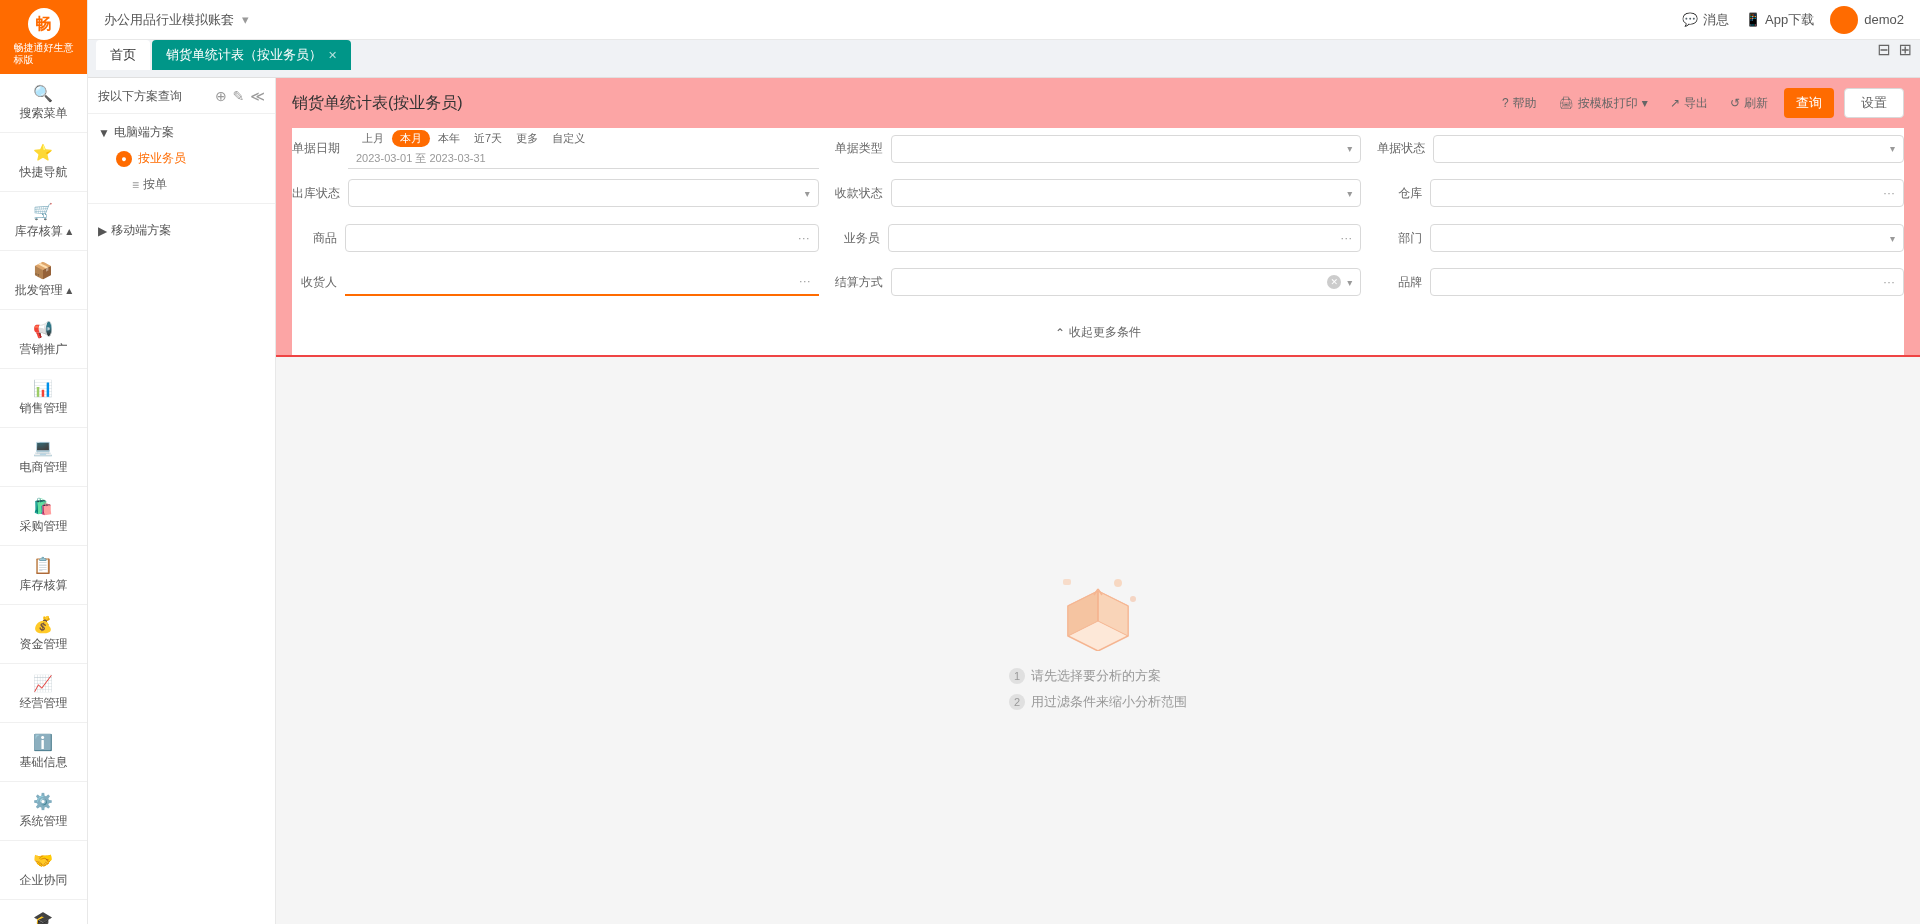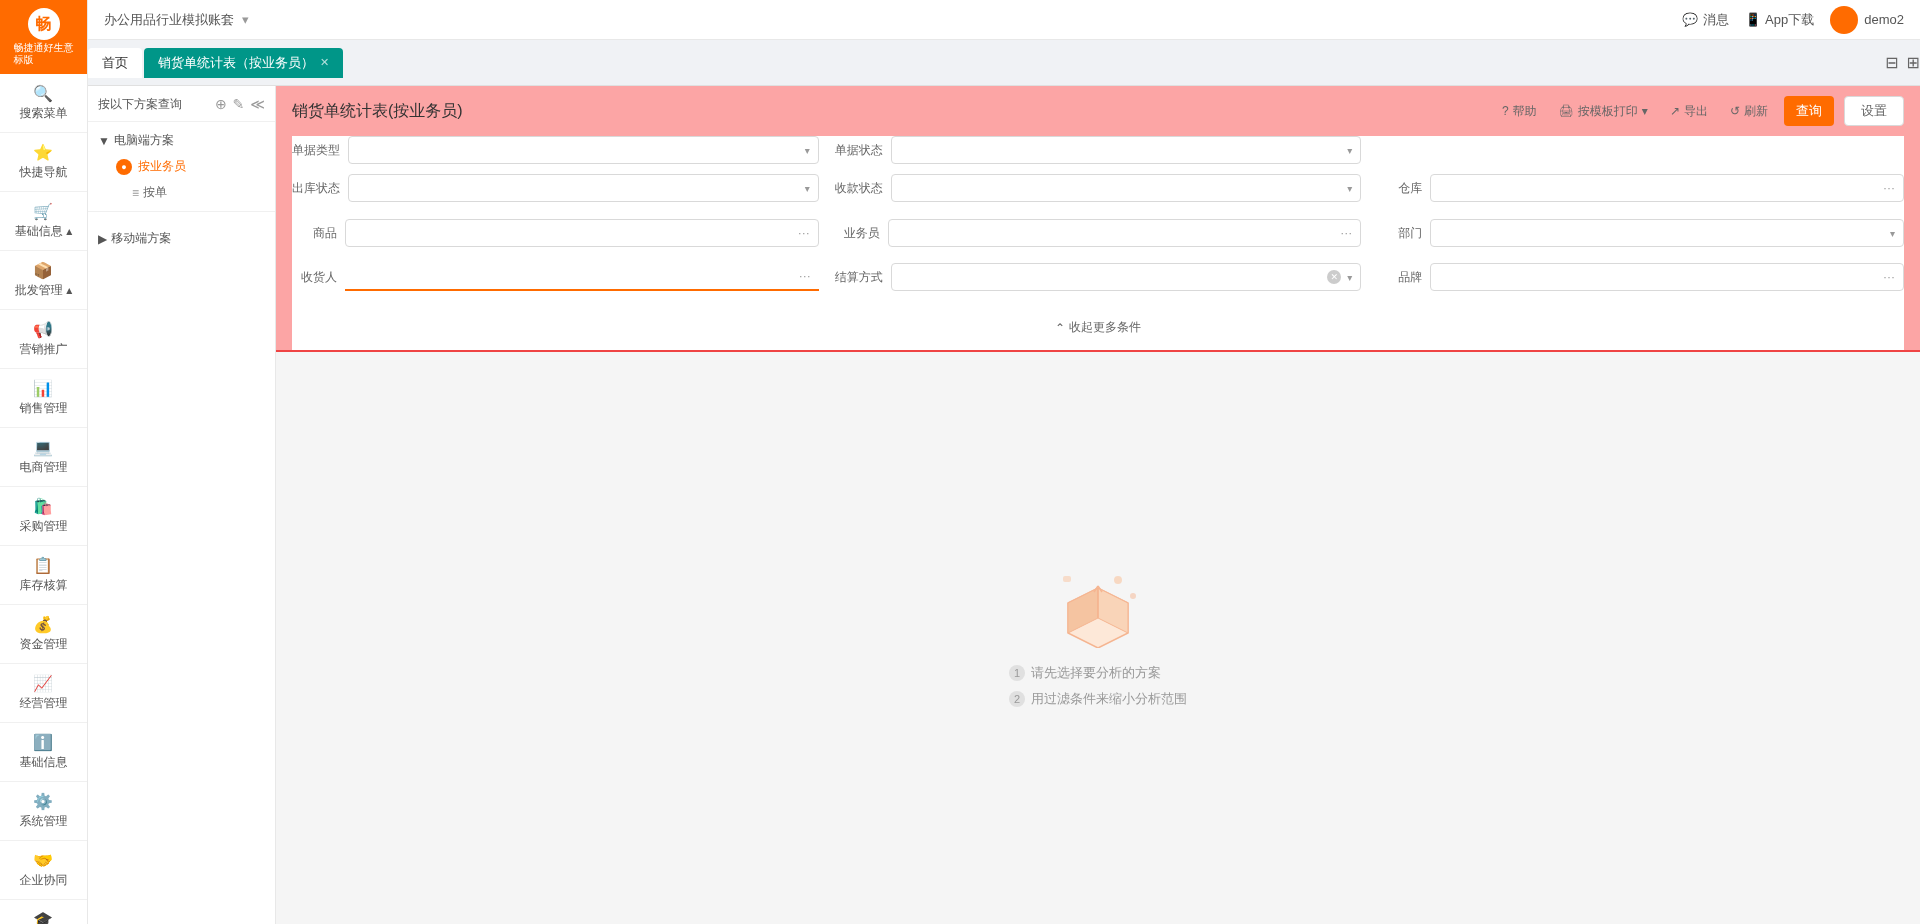--- a/index.html
+++ b/index.html
@@ -84,24 +84,24 @@
     }
     .avatar-circle {
       width: 28px; height: 28px; border-radius: 50%; background: #ff6b00;
       display: flex; align-items: center; justify-content: center;
       color: #fff; font-size: 11px; overflow: hidden;
     }
 
     
     #tabbar {
       background: #f0f2f5;
-      height: 46px;
-      display: flex;
-      align-items: center;
-      padding: 0 0;
+      height: 38px;
+      display: flex;
+      align-items: flex-start;
+      padding: 0 8px;
       border-bottom: 1px solid #e0e0e0;
       flex-shrink: 0;
     }
     .tab-item {
       height: 30px;
       padding: 0 14px;
       display: flex;
       align-items: center;
       gap: 6px;
       cursor: pointer;
@@ -351,21 +351,21 @@
   <div class="sidebar-menu-item">
         <div class="menu-icon">🔍</div>
         <div>搜索菜单</div>
       </div>
       <div class="sidebar-menu-item">
         <div class="menu-icon">⭐</div>
         <div>快捷导航</div>
       </div>
       <div class="sidebar-menu-item">
         <div class="menu-icon">🛒</div>
-        <div>基础信息 ▴</div>
+        <div>库存核算 ▴</div>
       </div>
       <div class="sidebar-menu-item">
         <div class="menu-icon">📦</div>
         <div>批发管理 ▴</div>
       </div>
       <div class="sidebar-menu-item">
         <div class="menu-icon">📢</div>
         <div>营销推广</div>
       </div>
       <div class="sidebar-menu-item">
@@ -508,20 +508,34 @@
             </div>
             <button class="btn-primary">查询</button>
             <button class="btn-settings">设置</button>
           </div>
         </div>
 
         <div id="filter-area" style="padding:0 0 0 0;">
 
           <div class="filter-row-group" style="margin-bottom:10px;">
 
+            <div class="filter-field">
+              <span class="filter-label">单据日期</span>
+              <div class="filter-control date-range" style="flex-direction:column;align-items:flex-start;padding:2px 8px;border:none;border-bottom:1px solid #d9d9d9;border-radius:0;">
+                <div style="display:flex;align-items:center;gap:2px;">
+                  <span class="date-tab">上月</span>
+                  <span class="date-tab active" style="background:#ff6b00;color:#fff;border-radius:10px;padding:1px 8px;">本月</span>
+                  <span class="date-tab">本年</span>
+                  <span class="date-tab">近7天</span>
+                  <span class="date-tab">更多</span>
+                  <span class="date-tab">自定义</span>
+                </div>
+                <div class="date-range-text">2023-03-01 至 2023-03-31</div>
+              </div>
+            </div>
 
             <div class="filter-field">
               <span class="filter-label">单据类型</span>
               <div class="filter-control">
                 <span class="control-dropdown">▾</span>
               </div>
             </div>
 
             <div class="filter-field">
               <span class="filter-label">单据状态</span>

